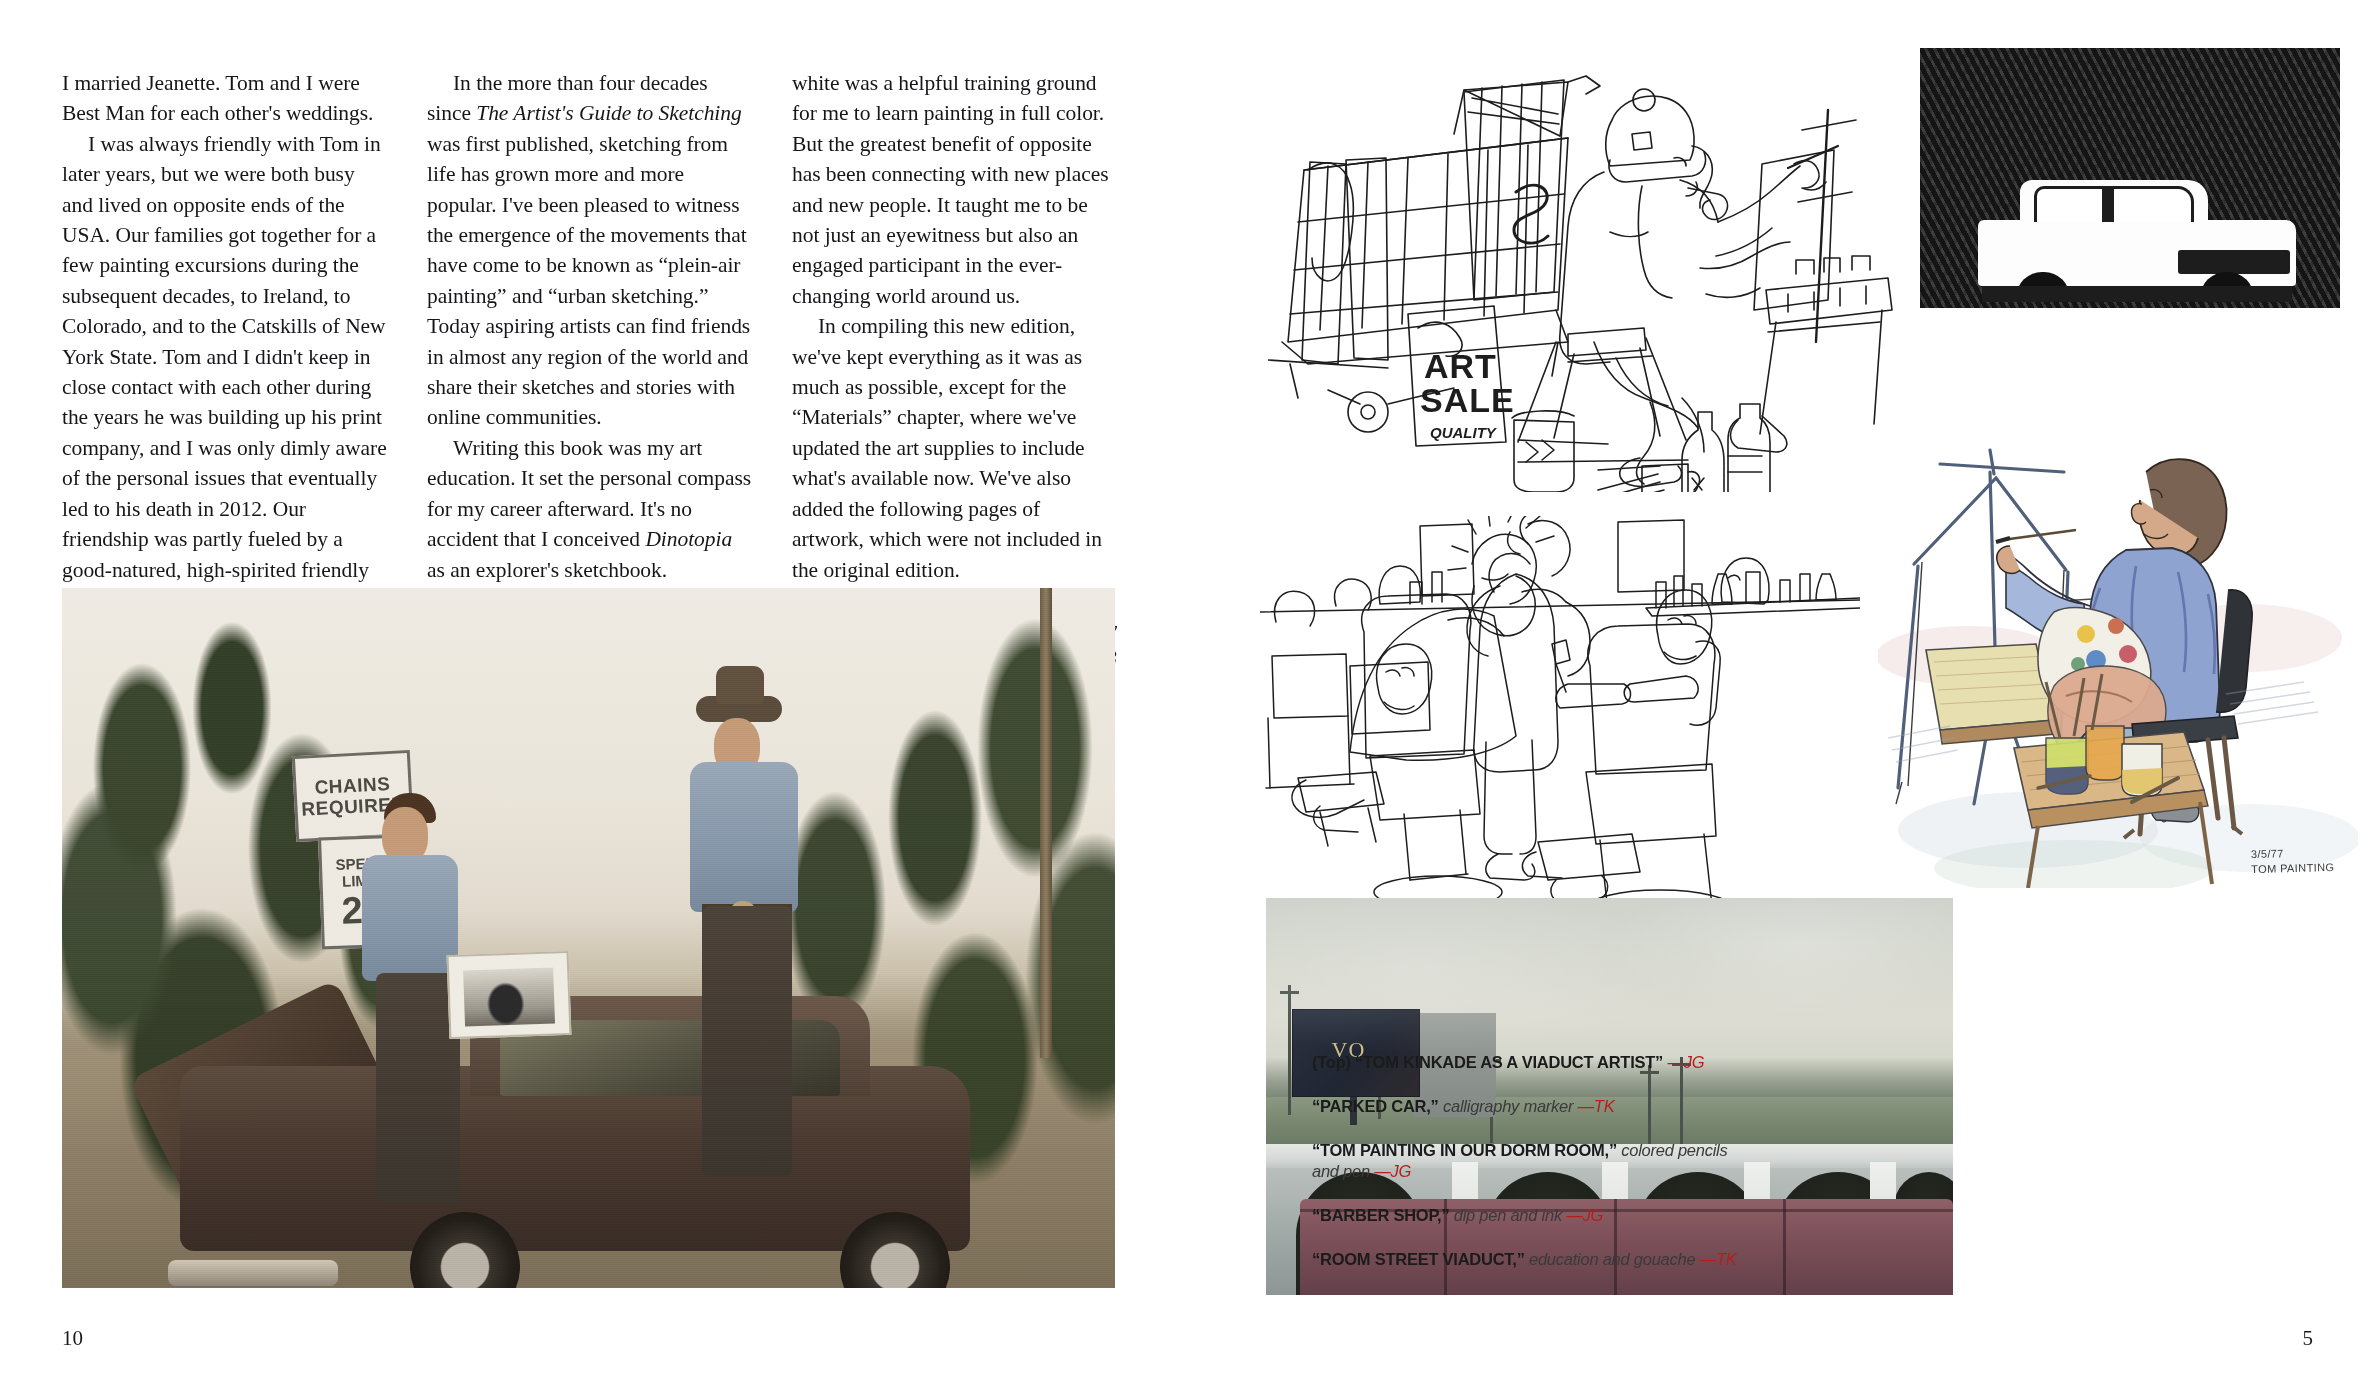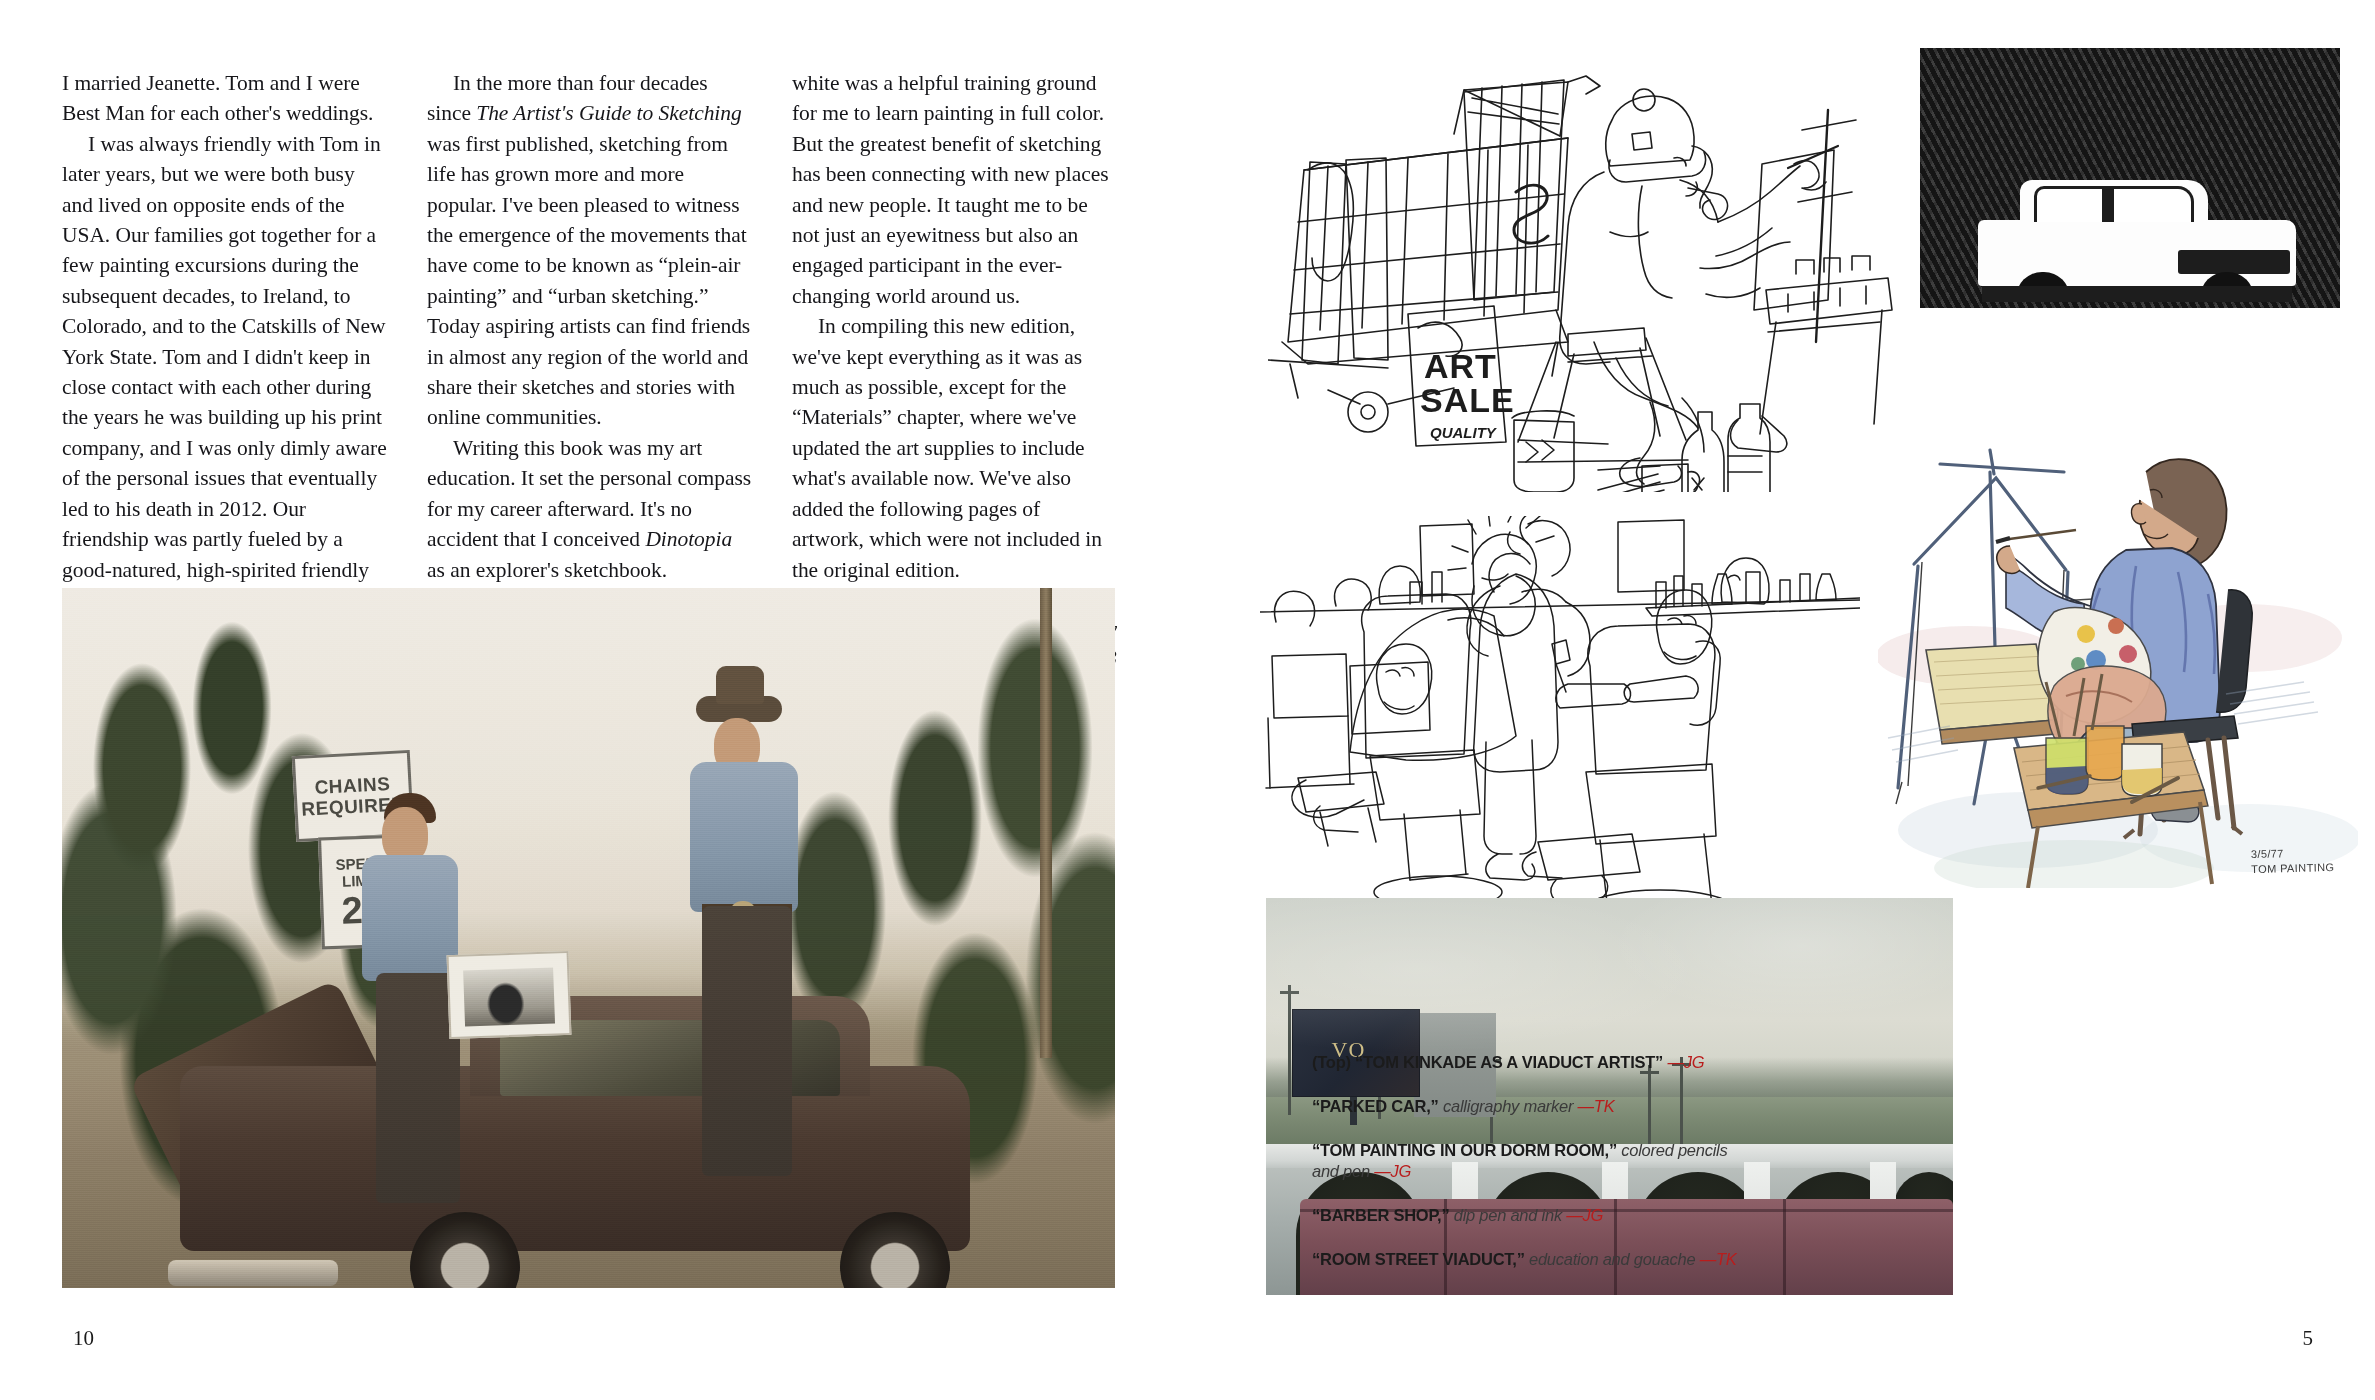--- a/index.html
+++ b/index.html
@@ -237,21 +237,21 @@
     pointer-events: none;
   }
 
   
   .folio {
     position: absolute;
     font-family: "Liberation Serif", serif;
     font-size: 21px;
     color: #1a1a1a;
   }
-  .folio-left  { left: 73px;  top: 1326px; }
+  .folio-left  { left: 62px;  top: 1326px; }
   .folio-right { right: 62px; top: 1326px; }
 
   
   .page-right {
     position: absolute;
     left: 1188px; top: 0;
     width: 1187px; height: 1400px;
     background: #ffffff;
   }
   .art { position: absolute; }
@@ -438,21 +438,21 @@
         <p>I married Jeanette. Tom and I were Best Man for each other's weddings.</p>
         <p class="indent">I was always friendly with Tom in later years, but we were both busy and lived on opposite ends of the USA. Our families got together for a few painting excursions during the subsequent decades, to Ireland, to Colorado, and to the Catskills of New York State. Tom and I didn't keep in close contact with each other during the years he was building up his print company, and I was only dimly aware of the personal issues that eventually led to his death in 2012. Our friendship was partly fueled by a good-natured, high-spirited friendly competition and a spirit of daring and discovery that still drives me today. The Kinkade I knew was a puckish prankster,</p>
       </div>
 
       <div class="col">
         <p class="indent"><span>In the more than four decades since </span><em>The Artist's Guide to Sketching</em><span> was first published, sketching from life has grown more and more popular. I've been pleased to witness the emergence of the movements that have come to be known as “plein-air painting” and “urban sketching.” Today aspiring artists can find friends in almost any region of the world and share their sketches and stories with online communities.</span></p>
         <p class="indent"><span>Writing this book was my art education. It set the personal compass for my career afterward. It's no accident that I conceived </span><em>Dinotopia</em><span> as an explorer's sketchbook. Sketching in black and</span></p>
       </div>
 
       <div class="col">
-        <p>white was a helpful training ground for me to learn painting in full color. But the greatest benefit of sketching has been connecting with new places and new people. It taught me to be not just an eyewitness but also an engaged participant in the ever-changing world around us.</p>
+        <p>white was a helpful training ground for me to learn painting in full color. But the greatest benefit of opposite has been connecting with new places and new people. It taught me to be not just an eyewitness but also an engaged participant in the ever-changing world around us.</p>
         <p class="indent">In compiling this new edition, we've kept everything as it was as much as possible, except for the “Materials” chapter, where we've updated the art supplies to include what's available now. We've also added the following pages of artwork, which were not included in the original edition.</p>
         <div class="signoff">
           <div>—James Gurney</div>
           <div>Rhinebeck, New York, 2023</div>
         </div>
       </div>
     </div>
 
     <div class="photo-frame">
       <div class="photo"></div>

